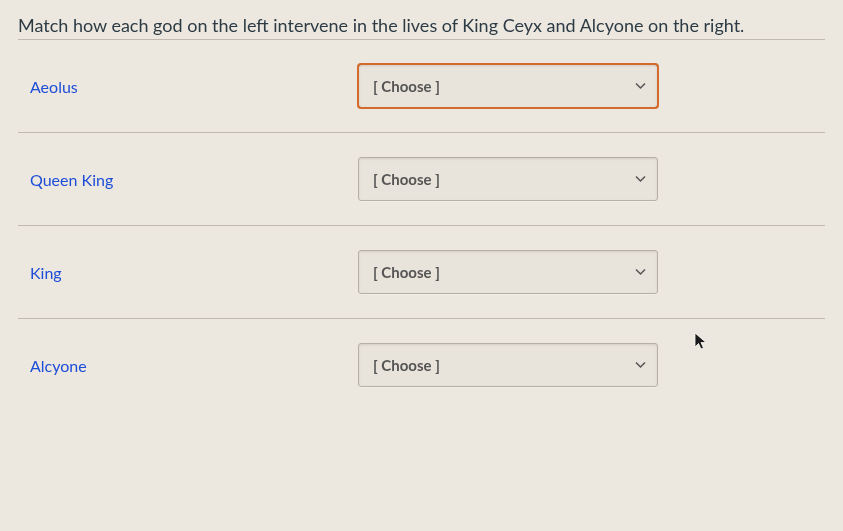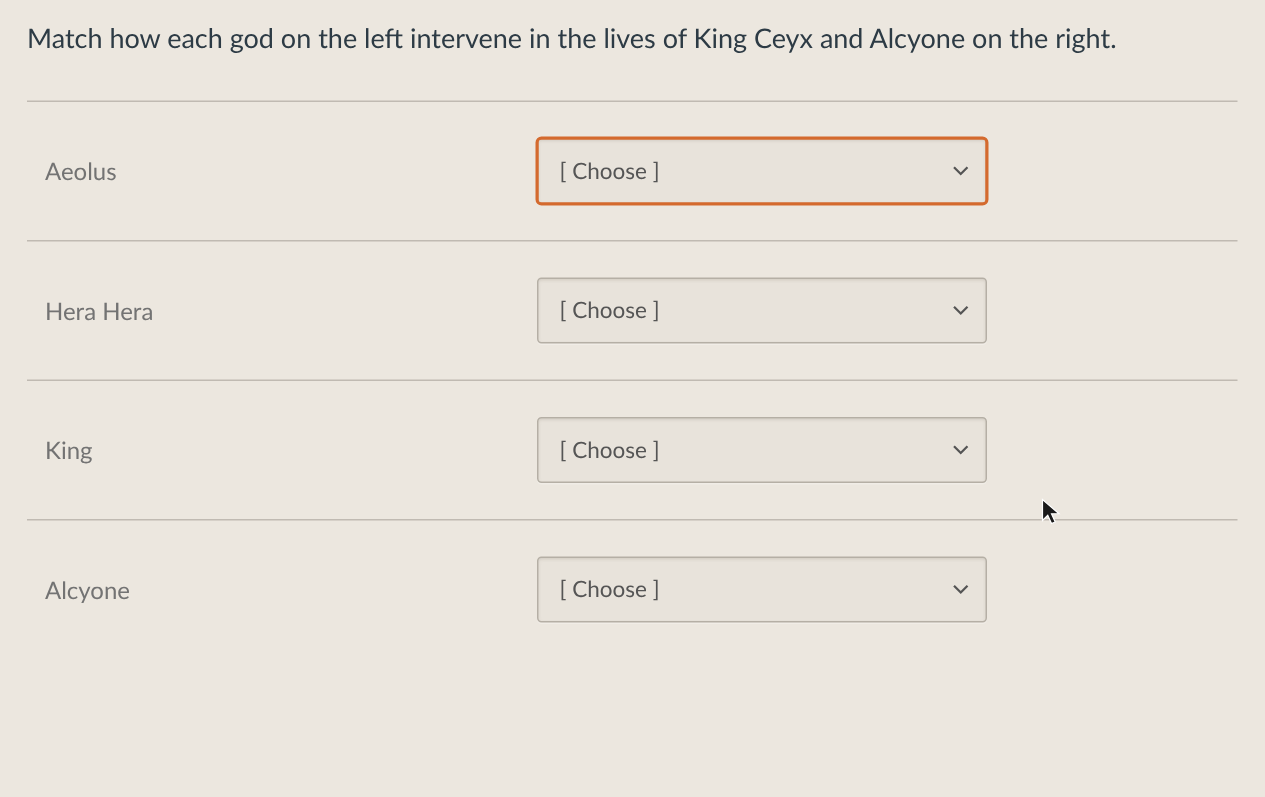--- a/index.html
+++ b/index.html
@@ -12,58 +12,58 @@
       background: #ece7df;
       width: 843px;
       height: 531px;
       padding: 12px 18px;
       color: #2d3b45;
     }
     .question-text {
       font-size: 18px;
       line-height: 1.5;
       color: #2d3b45;
-      margin-bottom: 28px;
       padding-right: 30px;
     }
     .match-table {
       width: 100%;
     }
     .match-row {
       display: flex;
       align-items: center;
       border-top: 1px solid #c0bab2;
       padding: 24px 0;
       min-height: 88px;
     }
     .match-label {
       width: 340px;
       padding-left: 12px;
       font-size: 16px;
-      color: #737373;
+      color: #1d4ed8;
     }
     .select-wrap {
       position: relative;
       width: 300px;
     }
     .select-box {
       width: 100%;
       height: 44px;
       background: #e8e3db;
       border: 1px solid #b5afa5;
       border-radius: 3px;
       padding: 0 34px 0 14px;
       font-size: 15px;
       color: #555;
       appearance: none;
       -webkit-appearance: none;
       cursor: pointer;
       display: flex;
       align-items: center;
       box-shadow: inset 0 1px 2px rgba(120,110,95,0.18), 0 1px 0 rgba(255,255,255,0.25);
+      font-weight: bold;
     }
     .select-box.focused {
       outline: 2px solid #d46a2e;
       outline-offset: -1px;
       border-color: #d46a2e;
     }
     .chevron {
       position: absolute;
       right: 12px;
       top: 50%;
@@ -97,21 +97,21 @@
         <div class="select-box focused">[ Choose ]</div>
         <span class="chevron">
           <svg width="11" height="7" viewBox="0 0 11 7">
               <path d="M1 1 L5.5 5.5 L10 1" stroke="#555" stroke-width="1.5" fill="none"></path>
             </svg>
         </span>
       </div>
     </div>
 
     <div class="match-row">
-      <div class="match-label">Hera Hera</div>
+      <div class="match-label">Queen King</div>
       <div class="select-wrap">
         <div class="select-box">[ Choose ]</div>
         <span class="chevron">
           <svg width="11" height="7" viewBox="0 0 11 7">
               <path d="M1 1 L5.5 5.5 L10 1" stroke="#555" stroke-width="1.5" fill="none"></path>
             </svg>
         </span>
       </div>
     </div>
 

